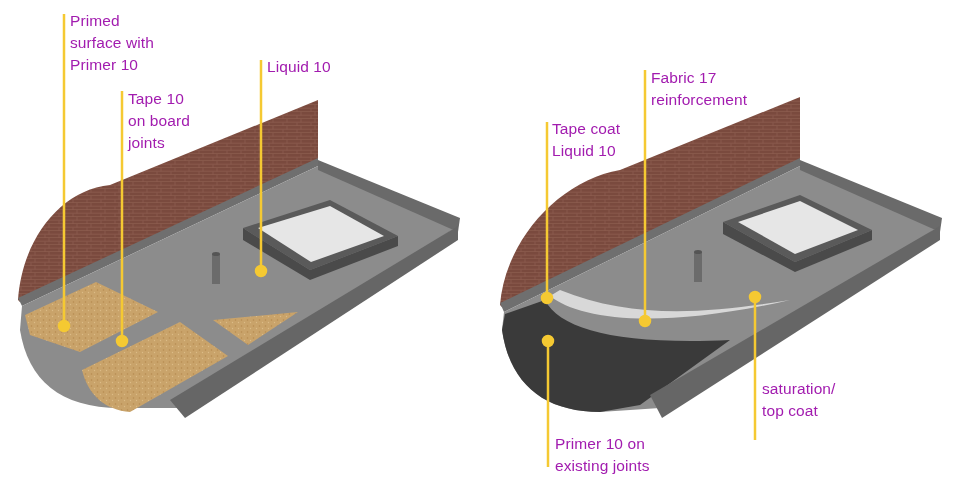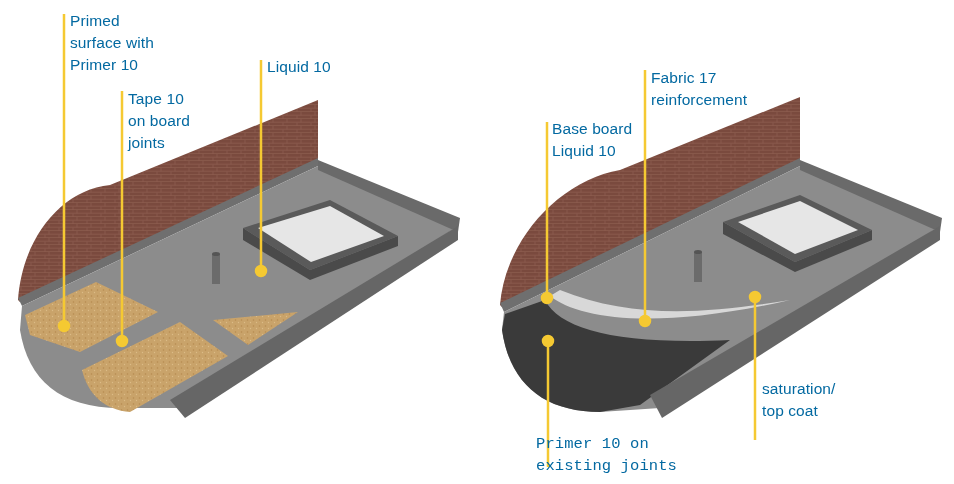--- a/index.html
+++ b/index.html
@@ -1,18 +1,18 @@
 <!DOCTYPE html>
 <html><head>
 <meta charset="utf-8">
 <style>
   html,body{margin:0;padding:0;background:#ffffff;}
   body{width:954px;height:484px;position:relative;overflow:hidden;font-family:"Liberation Sans",sans-serif;}
   svg.scene{position:absolute;left:0;top:0;}
-  .label{position:absolute;font-size:15.5px;line-height:22px;color:#0369a1;font-weight:400;letter-spacing:0.1px;white-space:nowrap;}
+  .label{position:absolute;font-size:15.5px;line-height:22px;color:#a21caf;font-weight:400;letter-spacing:0.1px;white-space:nowrap;}
   .label span{display:block;}
 </style>
 </head>
 <body>
 
 <svg class="scene" width="954" height="484" viewBox="0 0 954 484">
   <defs>
     <pattern id="brick" width="14" height="7" patternUnits="userSpaceOnUse">
       <rect width="14" height="7" fill="#7a4a3e"></rect>
       <path d="M0 6.5H14M7 0V3.5M0 3.2H14M3 3.5V7" stroke="#9a6a5a" stroke-width="0.7" opacity="0.6"></path>
@@ -95,27 +95,27 @@
 <div class="label" style="left:128px;top:88px;">
   <span>Tape 10</span>
   <span>on board</span>
   <span>joints</span>
 </div>
 <div class="label" style="left:267px;top:56px;">
   <span>Liquid 10</span>
 </div>
 
 <div class="label" style="left:552px;top:118px;">
-  <span>Base board</span>
+  <span>Tape coat</span>
   <span>Liquid 10</span>
 </div>
 <div class="label" style="left:651px;top:67px;">
   <span>Fabric 17</span>
   <span>reinforcement</span>
 </div>
 <div class="label" style="left:762px;top:378px;">
   <span>saturation/</span>
   <span>top coat</span>
 </div>
-<div class="label" style="left:536px;top:433px;font-family:Liberation Mono, monospace;">
+<div class="label" style="left:555px;top:433px;">
   <span>Primer 10 on</span>
   <span>existing joints</span>
 </div>
 
 </body></html>

